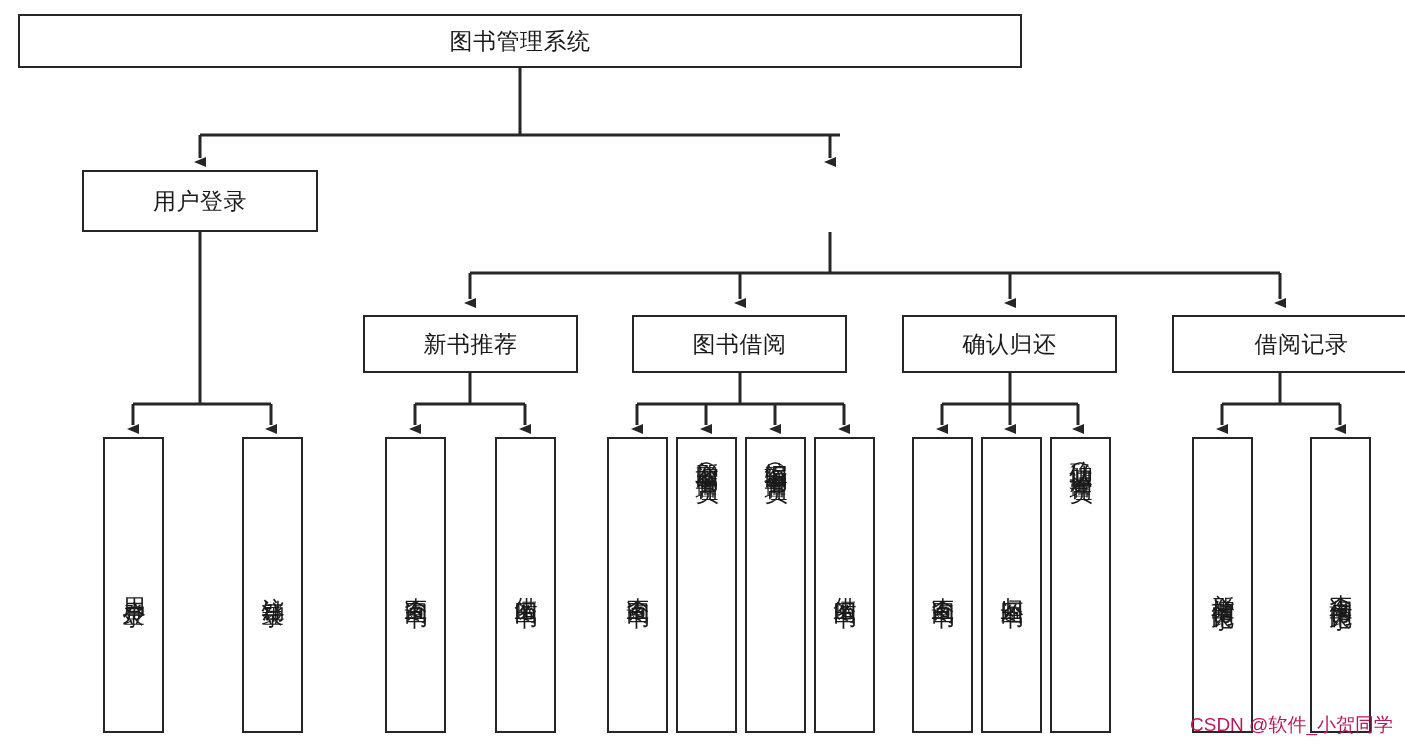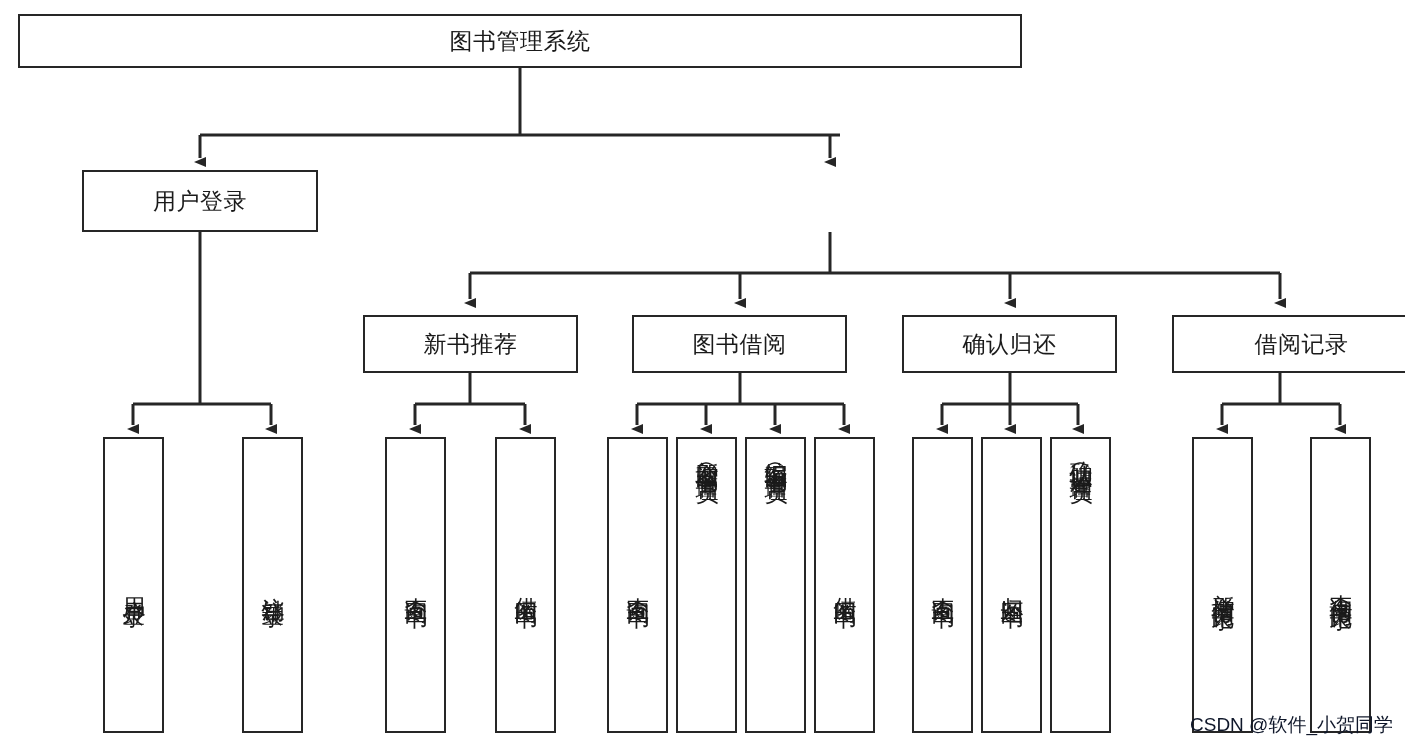--- a/index.html
+++ b/index.html
@@ -68,21 +68,21 @@
   
   .node.vert.center {
     align-items: center;
     padding-top: 0;
   }
   .watermark {
     position: absolute;
     left: 1190px;
     top: 712px;
     font-size: 19px;
-    color: #0f172a;
+    color: #be185d;
     white-space: nowrap;
     font-family: "Liberation Sans", "DejaVu Sans", sans-serif;
   }
 </style>
 </head>
 <body>
 
 <div id="diagram-root">
 
   <svg class="connectors" viewBox="0 0 1405 747">

